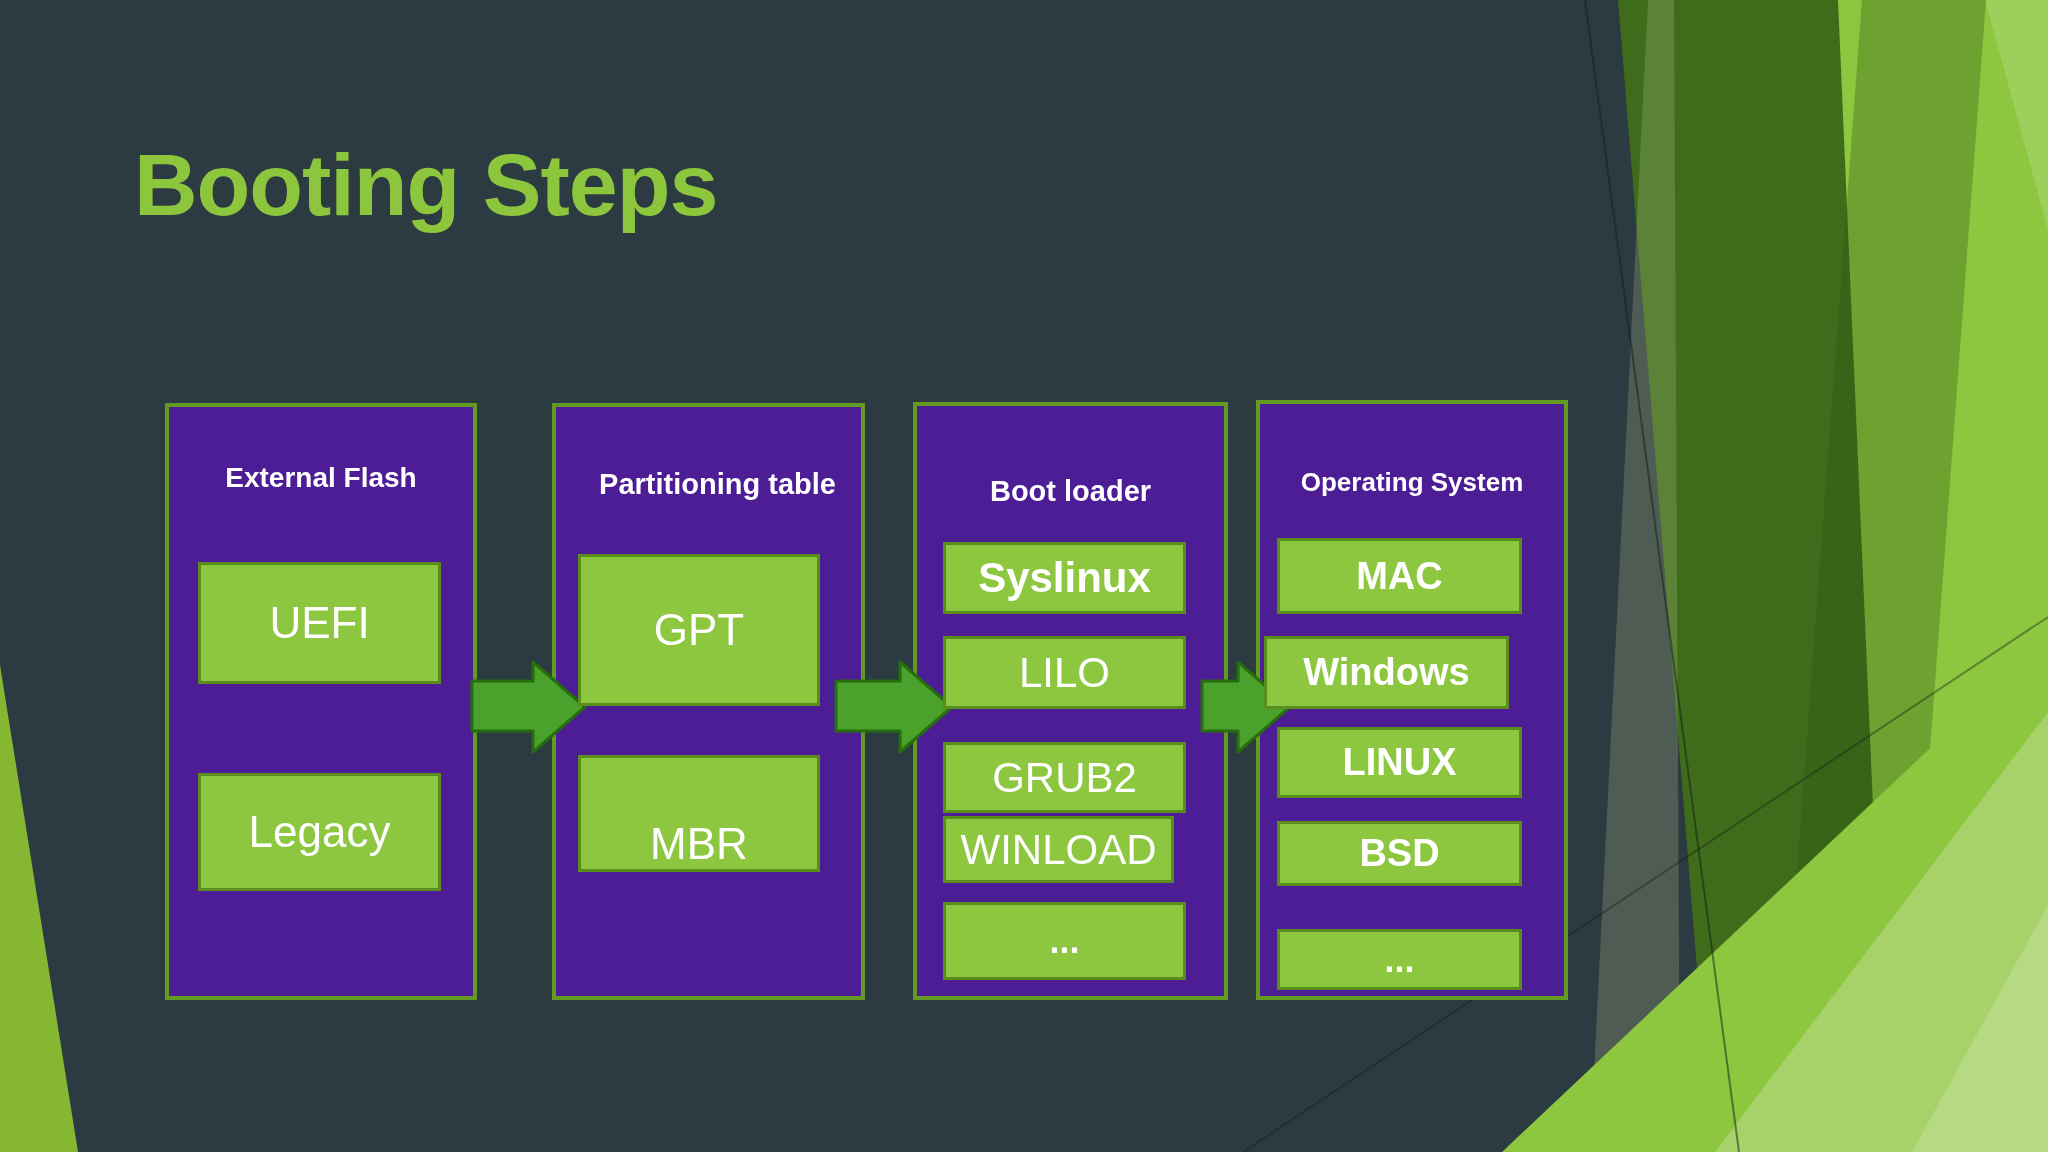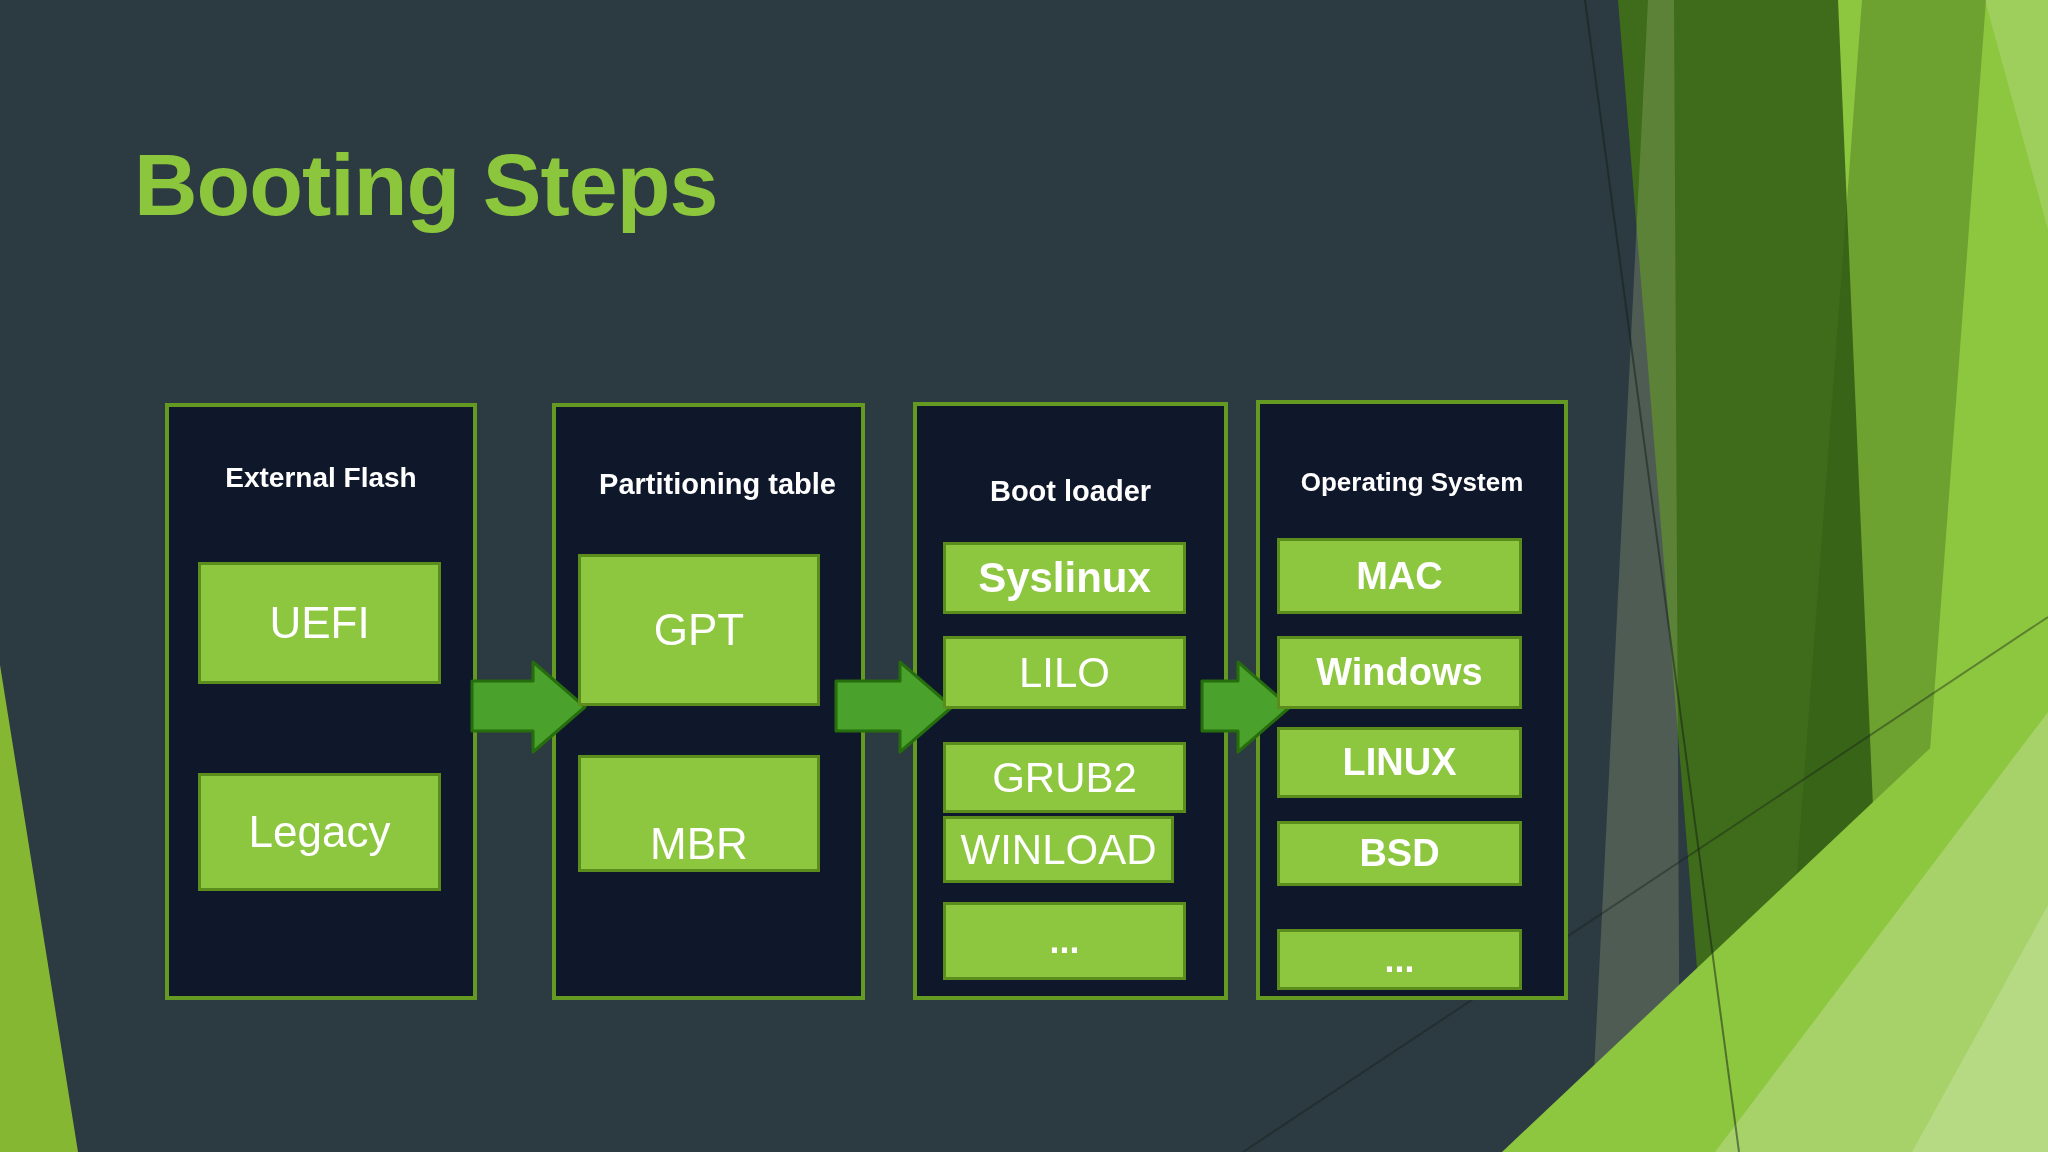--- a/index.html
+++ b/index.html
@@ -11,21 +11,21 @@
     font-family:"Liberation Sans", sans-serif;
   }
   #bg{position:absolute;left:0;top:0;width:2048px;height:1152px;z-index:0;}
   #title{
     position:absolute;left:134px;top:120px;
     font-size:88px;letter-spacing:-1px;font-weight:600;
     color:#8cc63c;z-index:3;white-space:nowrap;margin-top:14px;
   }
   .col{
     position:absolute;
-    background:#0f172a;
+    background:#4c1d95;
     border:4px solid #649a21;
     box-sizing:border-box;
   }
   .col-title{
     position:absolute;left:0;width:100%;
     text-align:center;color:#ffffff;font-weight:bold;
     z-index:3;white-space:nowrap;
   }
   .fbox{
     position:absolute;
@@ -102,21 +102,21 @@
         </div>
         <div class="fbox" style="left: 26px; top: 496px; width: 243px; height: 78px;">
           <span style="font-size: 36px; font-weight: bold;">...</span>
         </div>
       </div>
       <div class="col" style="left: 1256px; top: 400px; width: 312px; height: 600px;">
         <div class="col-title" style="top: 63px; font-size: 26px;">Operating System</div>
         <div class="fbox" style="left: 17px; top: 134px; width: 245px; height: 76px;">
           <span style="font-size: 38px; font-weight: bold;">MAC</span>
         </div>
-        <div class="fbox" style="left: 17px; top: 232px; width: 245px; height: 73px;">
+        <div class="fbox" style="left: 4px; top: 232px; width: 245px; height: 73px;">
           <span style="font-size: 38px; font-weight: bold;">Windows</span>
         </div>
         <div class="fbox" style="left: 17px; top: 323px; width: 245px; height: 71px; justify-content: center;">
           <span style="font-size: 38px; font-weight: bold;">LINUX</span>
         </div>
         <div class="fbox" style="left: 17px; top: 417px; width: 245px; height: 65px;">
           <span style="font-size: 38px; font-weight: bold;">BSD</span>
         </div>
         <div class="fbox" style="left: 17px; top: 525px; width: 245px; height: 61px;">
           <span style="font-size: 36px; font-weight: bold;">...</span>

